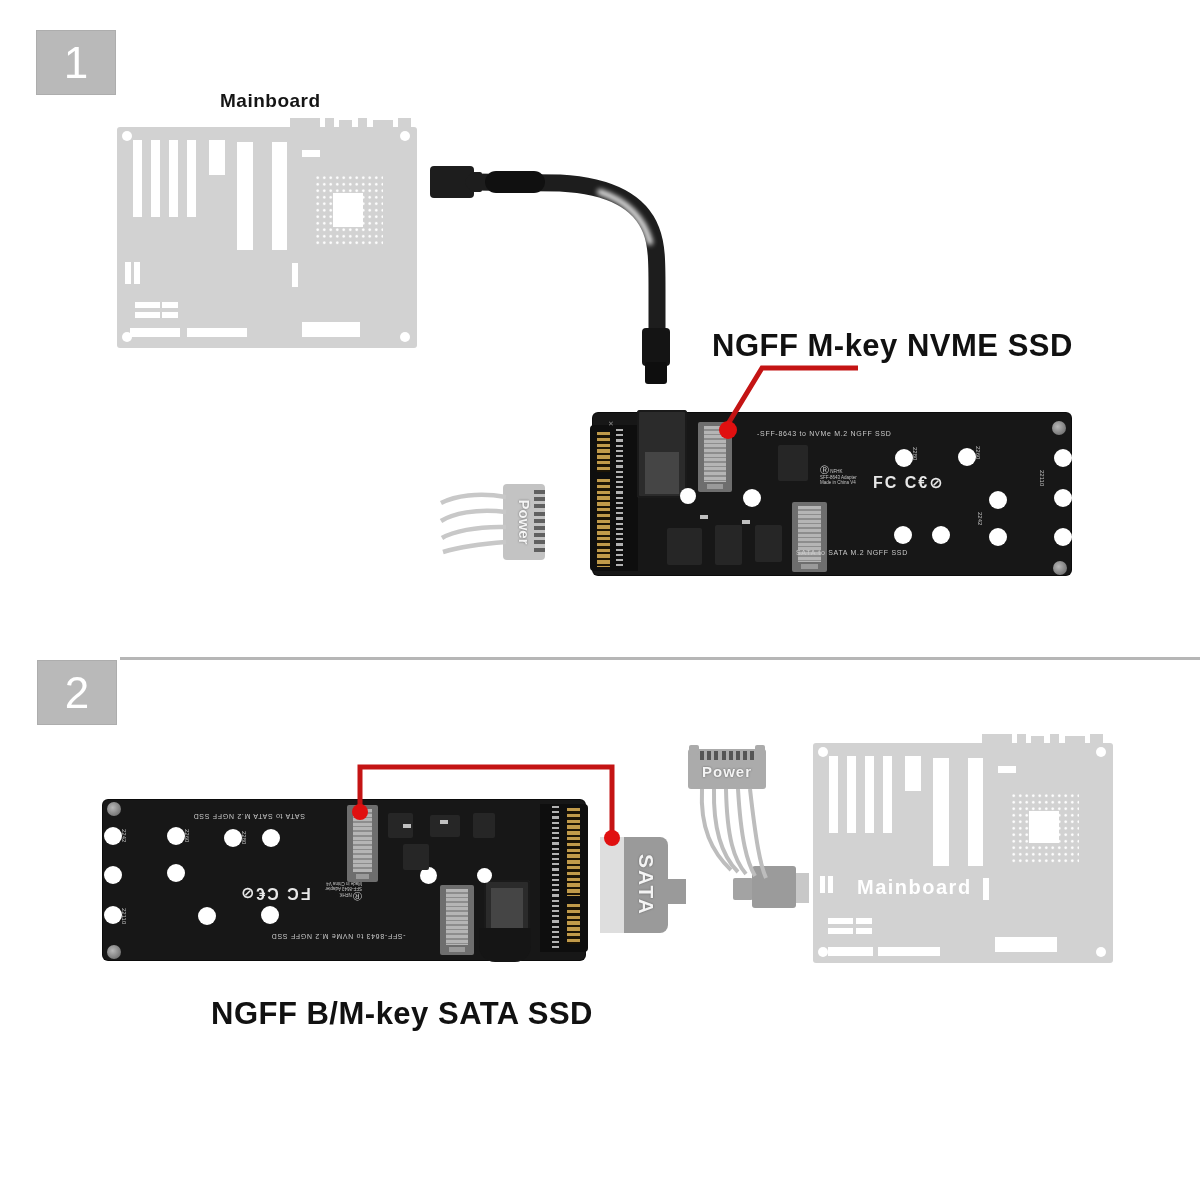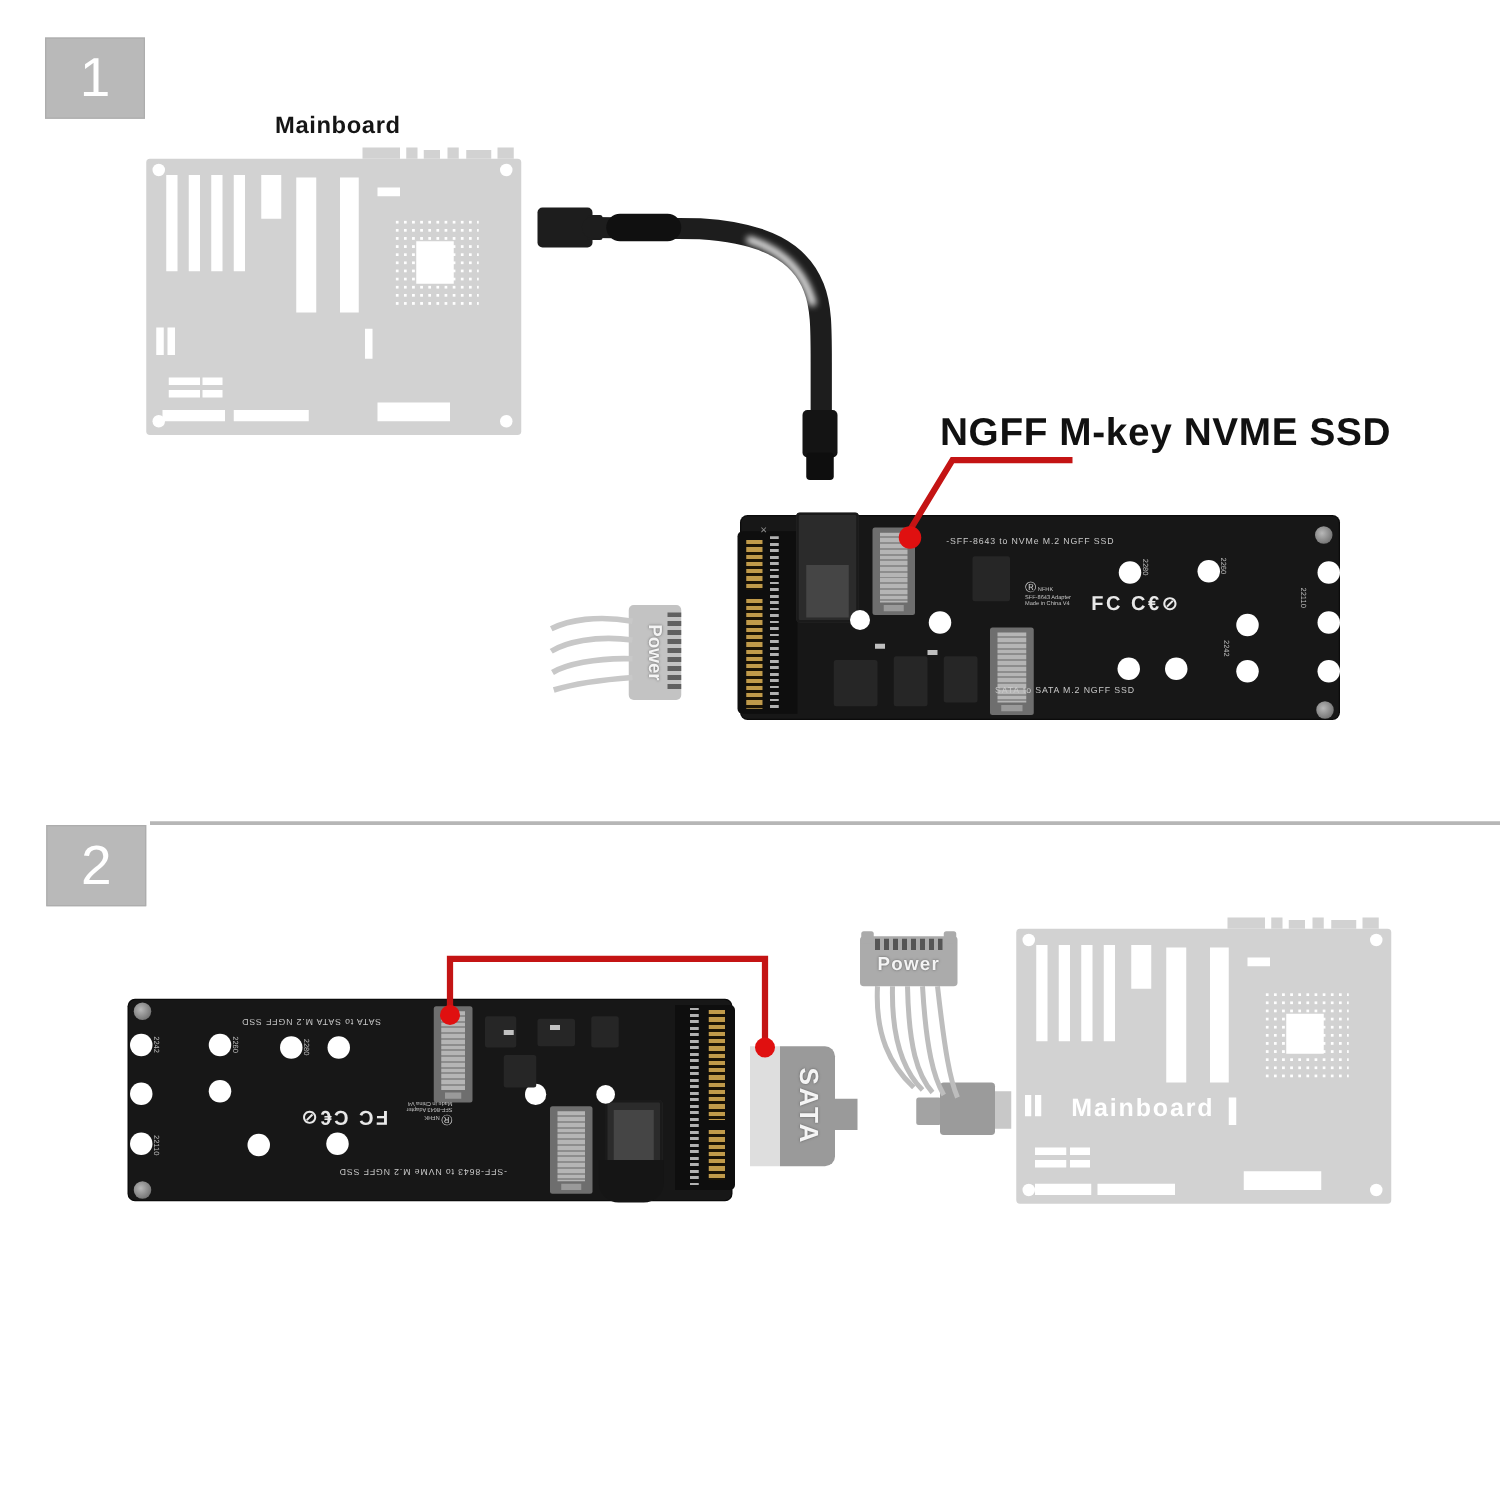--- a/index.html
+++ b/index.html
@@ -96,21 +96,21 @@
     <i class="cut" style="left:175px;top:136px;width:6px;height:24px"></i>
     <i class="cut" style="left:18px;top:175px;width:25px;height:6px"></i>
     <i class="cut" style="left:45px;top:175px;width:16px;height:6px"></i>
     <i class="cut" style="left:18px;top:185px;width:25px;height:6px"></i>
     <i class="cut" style="left:45px;top:185px;width:16px;height:6px"></i>
     <i class="cut" style="left:13px;top:201px;width:50px;height:9px"></i>
     <i class="cut" style="left:70px;top:201px;width:60px;height:9px"></i>
     <i class="cut" style="left:185px;top:195px;width:58px;height:15px"></i>
   </div>
 
-  <div class="abs callout" style="left:752px;top:328px">NGFF M-key NVME SSD</div>
+  <div class="abs callout" style="left:712px;top:328px">NGFF M-key NVME SSD</div>
 
   <div class="abs pcb" style="left:593px;top:413px;width:478px;height:162px">
     <i style="left:-3px;top:12px;width:48px;height:146px;background:#0e0e0e;border-radius:4px 0 0 4px"></i>
     <i class="gold" style="left:4px;top:19px;height:40px"></i>
     <i class="gold" style="left:4px;top:66px;height:88px"></i>
     <i class="pindash" style="left:23px;top:16px;height:140px"></i>
     <span class="abs xmark" style="left:15px;top:7px">✕</span>
     <div class="abs sataconn" style="left:44px;top:-3px;width:50px;height:88px">
       <i class="in" style="left:8px;top:42px;width:34px;height:42px"></i>
     </div>
@@ -263,20 +263,21 @@
     <i class="cut" style="left:170px;top:135px;width:6px;height:22px"></i>
     <i class="cut" style="left:15px;top:175px;width:25px;height:6px"></i>
     <i class="cut" style="left:43px;top:175px;width:16px;height:6px"></i>
     <i class="cut" style="left:15px;top:185px;width:25px;height:6px"></i>
     <i class="cut" style="left:43px;top:185px;width:16px;height:6px"></i>
     <i class="cut" style="left:15px;top:204px;width:45px;height:9px"></i>
     <i class="cut" style="left:65px;top:204px;width:62px;height:9px"></i>
     <i class="cut" style="left:182px;top:194px;width:62px;height:15px"></i>
   </div>
 
+  <div class="abs callout" style="left:211px;top:996px">NGFF B/M-key SATA SSD</div>
 
   <svg class="abs overlay" width="1200" height="1200" viewBox="0 0 1200 1200">
     <defs>
       <filter id="shine" x="-50%" y="-50%" width="200%" height="200%">
         <feGaussianBlur stdDeviation="2.4"></feGaussianBlur>
       </filter>
     </defs>
 
     <g>
       <rect x="430" y="166" width="44" height="32" rx="4" style="fill:var(--cable-black)"></rect>

